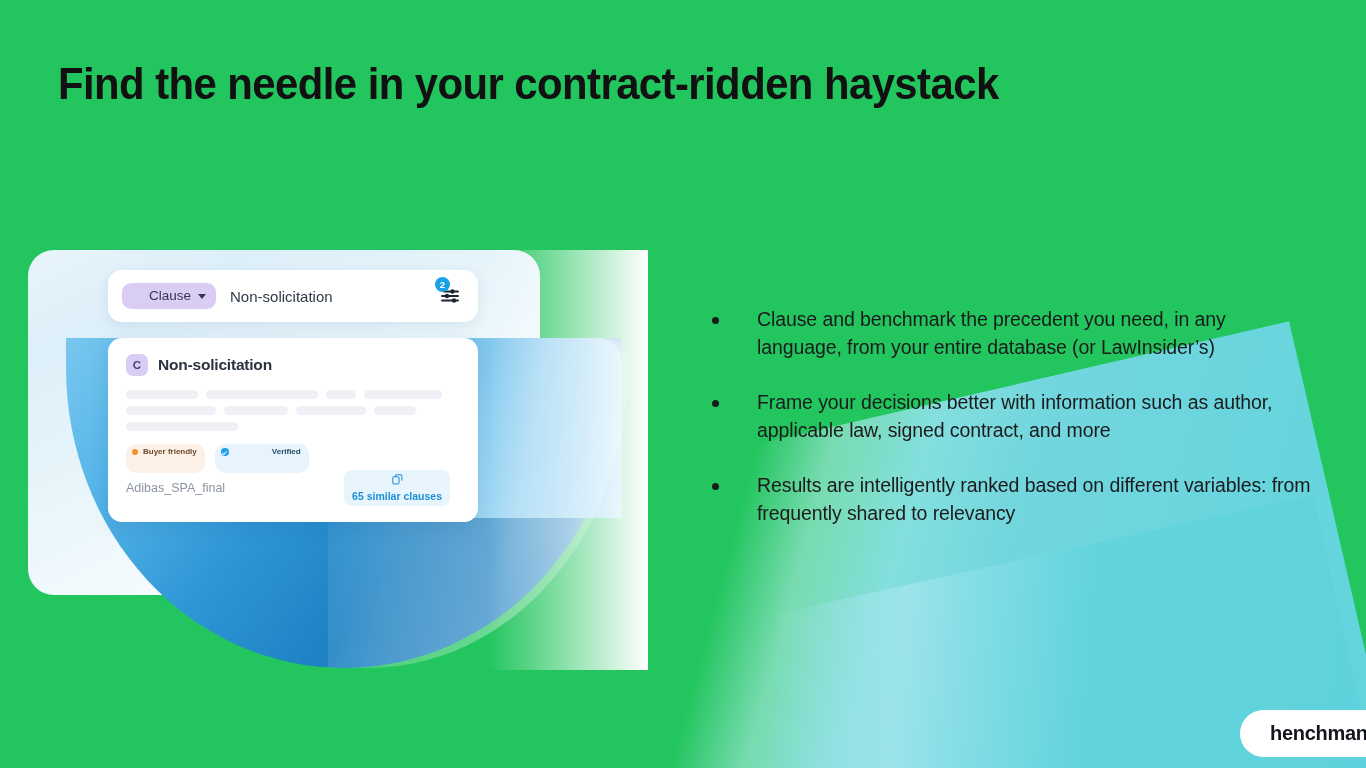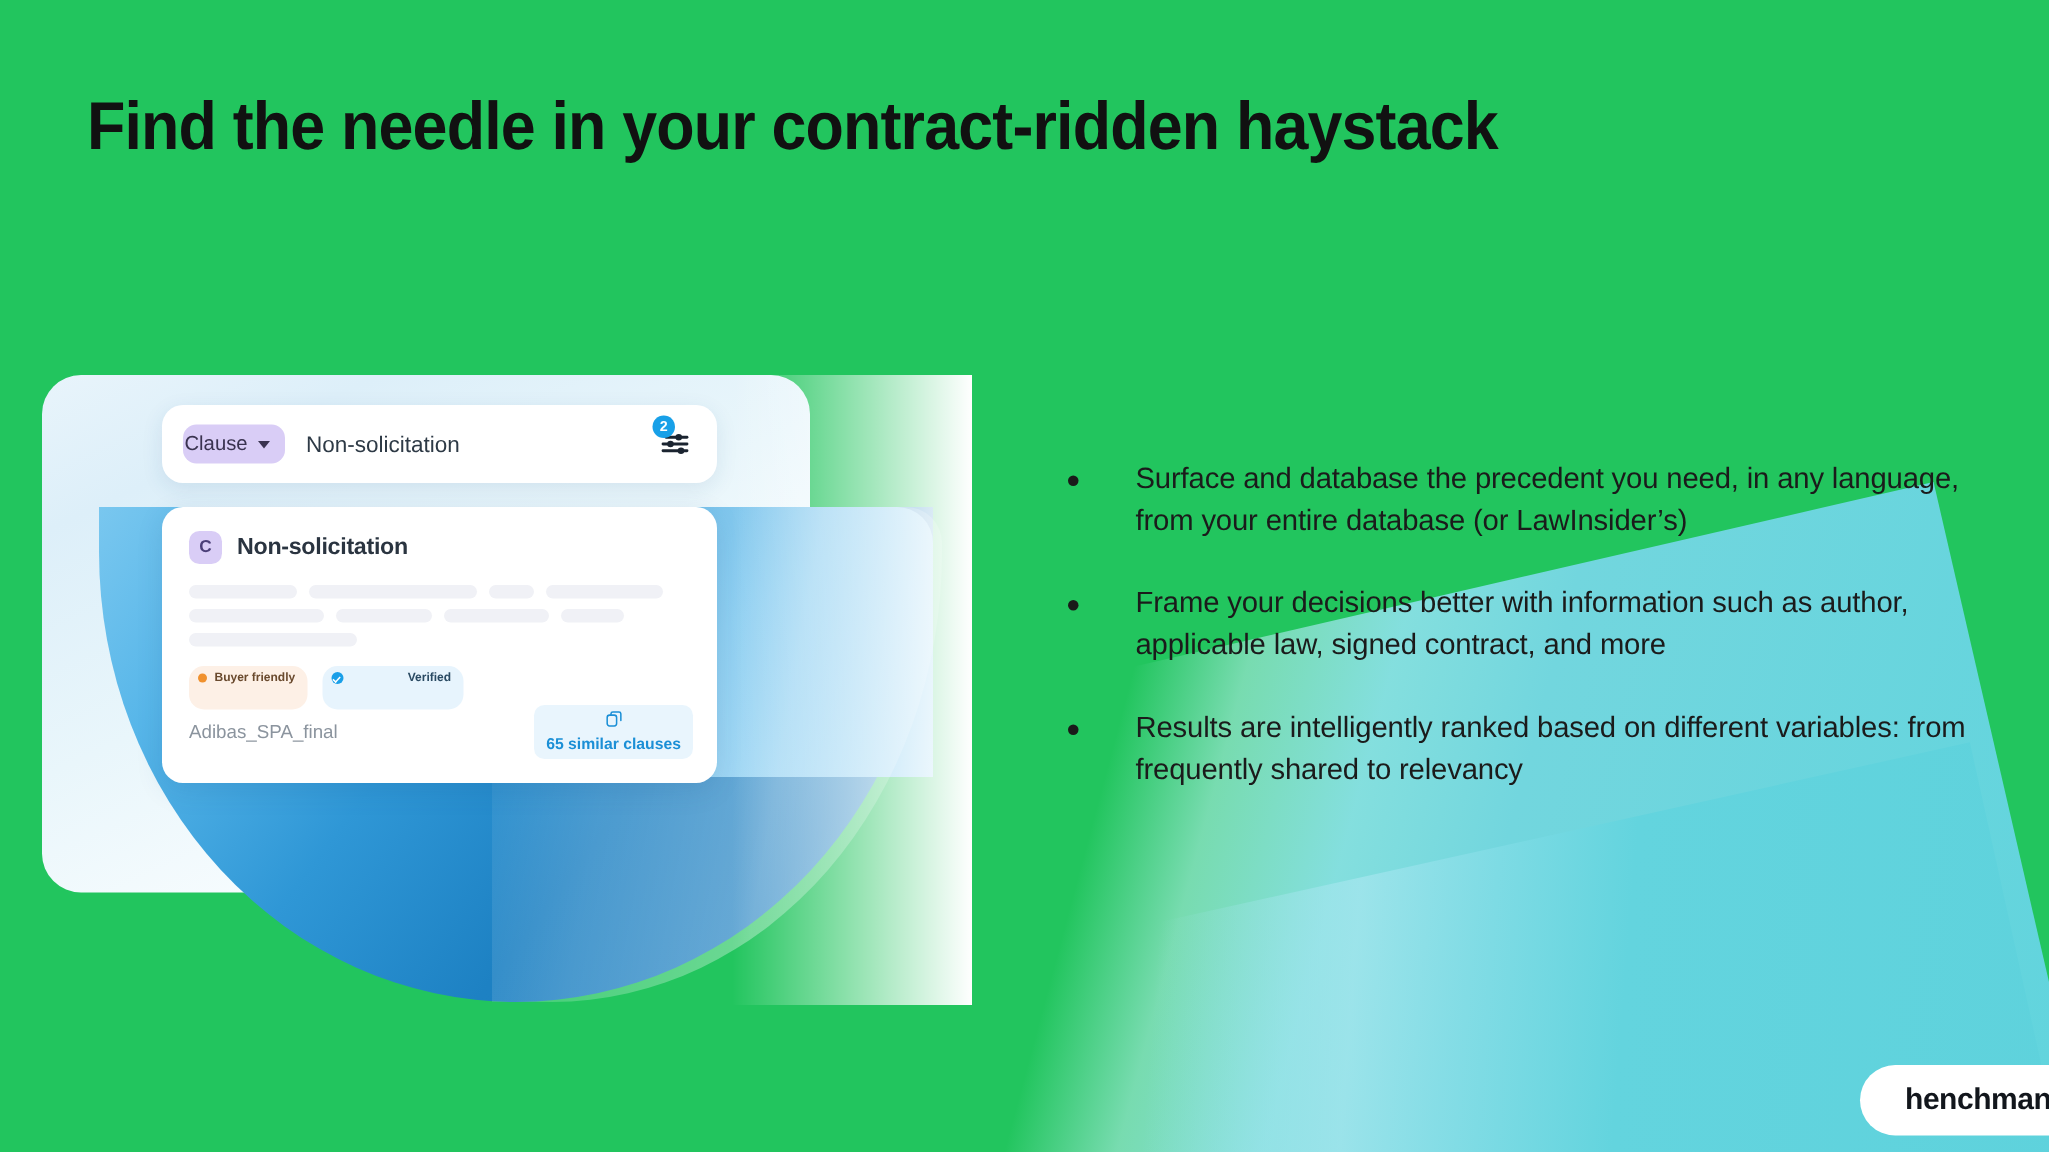--- a/index.html
+++ b/index.html
@@ -166,21 +166,21 @@
     padding: 0 14px 0 14px;
     box-sizing: border-box;
   }
   .clause-pill {
     display: flex;
     align-items: center;
     gap: 7px;
     background: #d9cdf6;
     color: #3a3350;
     border-radius: 9px;
-    padding: 6px 10px 6px 1px;
+    padding: 6px 10px 6px 27px;
     font-size: 13.5px;
     font-weight: 400;
     line-height: 1;
   }
   .caret-down {
     width: 0;
     height: 0;
     border-left: 4.5px solid transparent;
     border-right: 4.5px solid transparent;
     border-top: 5px solid #3a3350;
@@ -310,21 +310,21 @@
     top: 1.4px;
     width: 2px;
     height: 3.6px;
     border: solid #ffffff;
     border-width: 0 1.2px 1.2px 0;
     transform: rotate(42deg);
   }
   .result-foot {
     position: absolute;
     left: 18px;
-    right: 16px;
+    right: 28px;
     bottom: 16px;
     display: flex;
     align-items: center;
     justify-content: space-between;
   }
   .file-name {
     font-size: 12.5px;
     color: #8b949e;
   }
   .similar-chip {
@@ -477,21 +477,21 @@
         </div>
       </div>
     </div>
 
     <div class="illus-fadeout"></div>
   </div>
 
   <div class="bullets">
     <div class="bullet">
       <span class="bullet-dot"></span>
-      <span class="bullet-text">Surface and database the precedent you need, in any language, from your entire database (or LawInsider’s)</span>
+      <span class="bullet-text">Clause and benchmark the precedent you need, in any language, from your entire database (or LawInsider’s)</span>
     </div>
     <div class="bullet">
       <span class="bullet-dot"></span>
       <span class="bullet-text">Frame your decisions better with information such as author, applicable law, signed contract, and more</span>
     </div>
     <div class="bullet">
       <span class="bullet-dot"></span>
       <span class="bullet-text">Results are intelligently ranked based on different variables: from frequently shared to relevancy</span>
     </div>
   </div>

